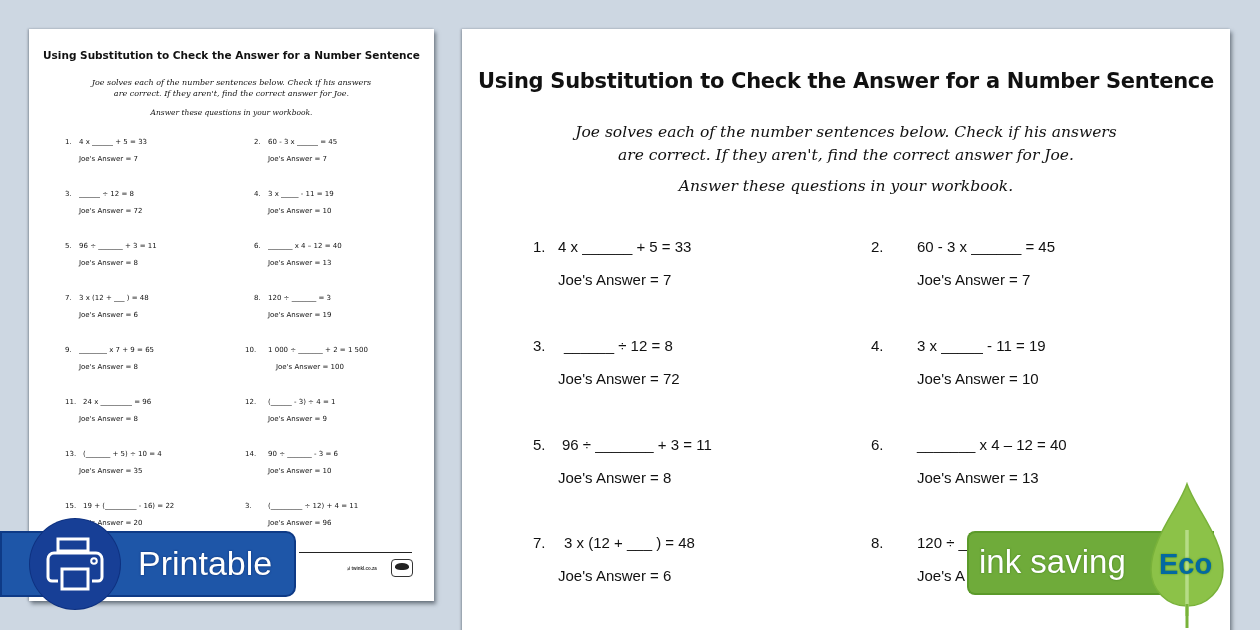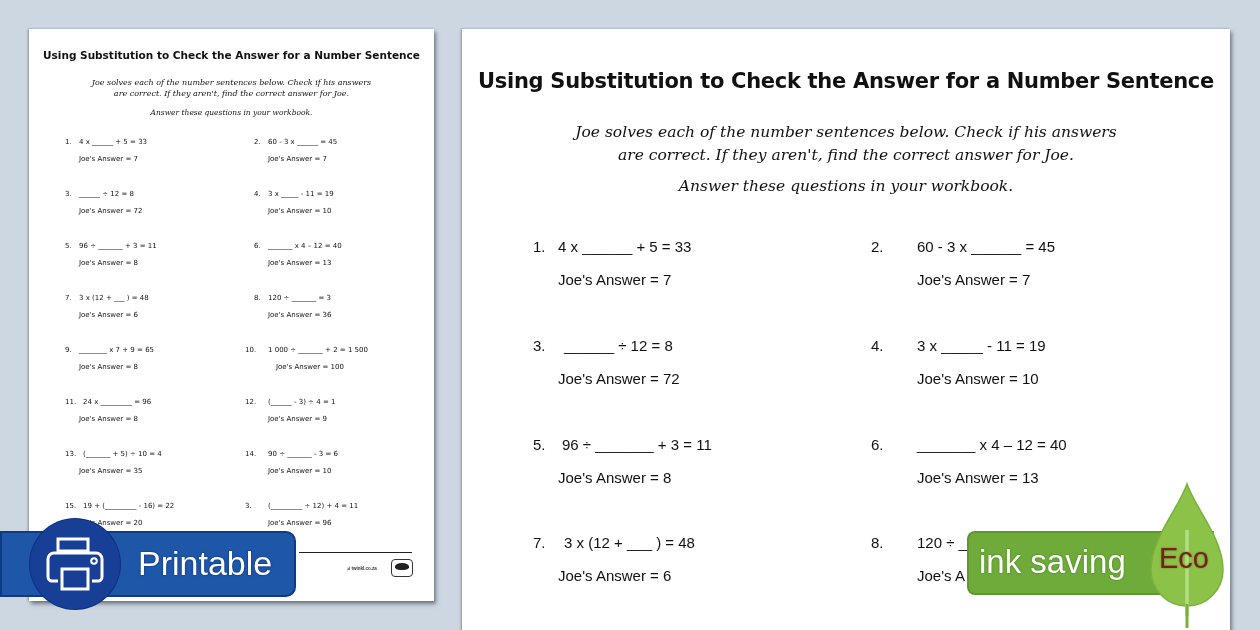--- a/index.html
+++ b/index.html
@@ -103,21 +103,21 @@
     background: #6fab3a; border-radius: 8px 0 0 8px;
     border: 2px solid #5b9a2a; border-right: none;
   }
   #eco-badge .label {
     position: absolute; left: 10px; top: 10px; color: #fff;
     font-size: 33px; font-family: "Liberation Sans", sans-serif;
     text-shadow: 0 0 2px #3e7a18;
   }
   #eco-drop { position: absolute; left: 1147px; top: 482px; }
   #eco-drop .eco-text {
-    position: absolute; left: 12px; top: 60px; color: #7f1d1d; font-weight: normal;
+    position: absolute; left: 12px; top: 66px; color: #0369a1; font-weight: bold;
     font-size: 29px; font-family: "Liberation Sans", sans-serif;
     text-shadow: 0 0 2px #4d8a1e;
   }
 </style>
 </head>
 <body>
 
 <div class="page" id="page-left">
   <div class="title">Using Substitution to Check the Answer for a Number Sentence</div>
   <div class="intro">
@@ -157,21 +157,21 @@
     <span class="ans">Joe's Answer = 13</span>
   </div>
   <div class="q" style="left:36px;top:265px">
     <span class="num">7.</span>
     <span class="eq">3 x (12 + ___ ) = 48</span>
     <span class="ans">Joe's Answer = 6</span>
   </div>
   <div class="q" style="left:225px;top:265px">
     <span class="num">8.</span>
     <span class="eq">120 ÷ _______ = 3</span>
-    <span class="ans">Joe's Answer = 36</span>
+    <span class="ans">Joe's Answer = 19</span>
   </div>
   <div class="q" style="left:36px;top:317px">
     <span class="num">9.</span>
     <span class="eq">________ x 7 + 9 = 65</span>
     <span class="ans">Joe's Answer = 8</span>
   </div>
   <div class="q" style="left:216px;top:317px">
     <span class="num">10.</span>
     <span class="eq" style="left:23px">1 000 ÷ _______ + 2 = 1 500</span>
     <span class="ans" style="left:31px">Joe's Answer = 100</span>

